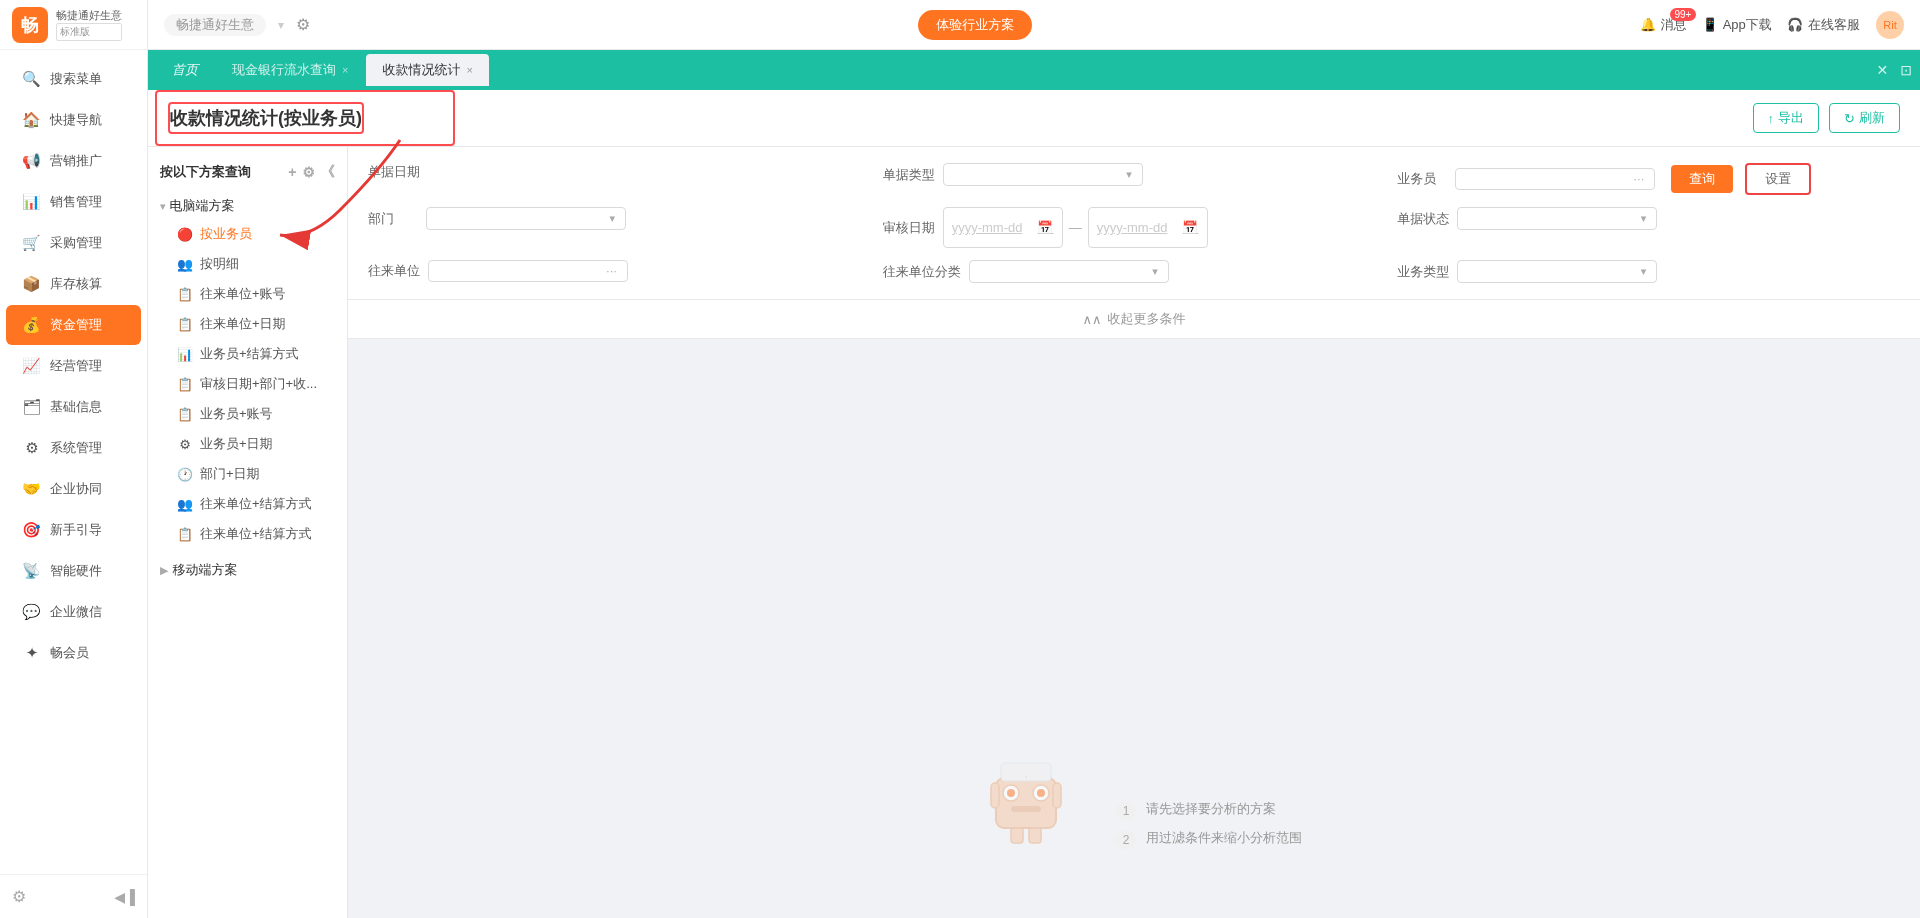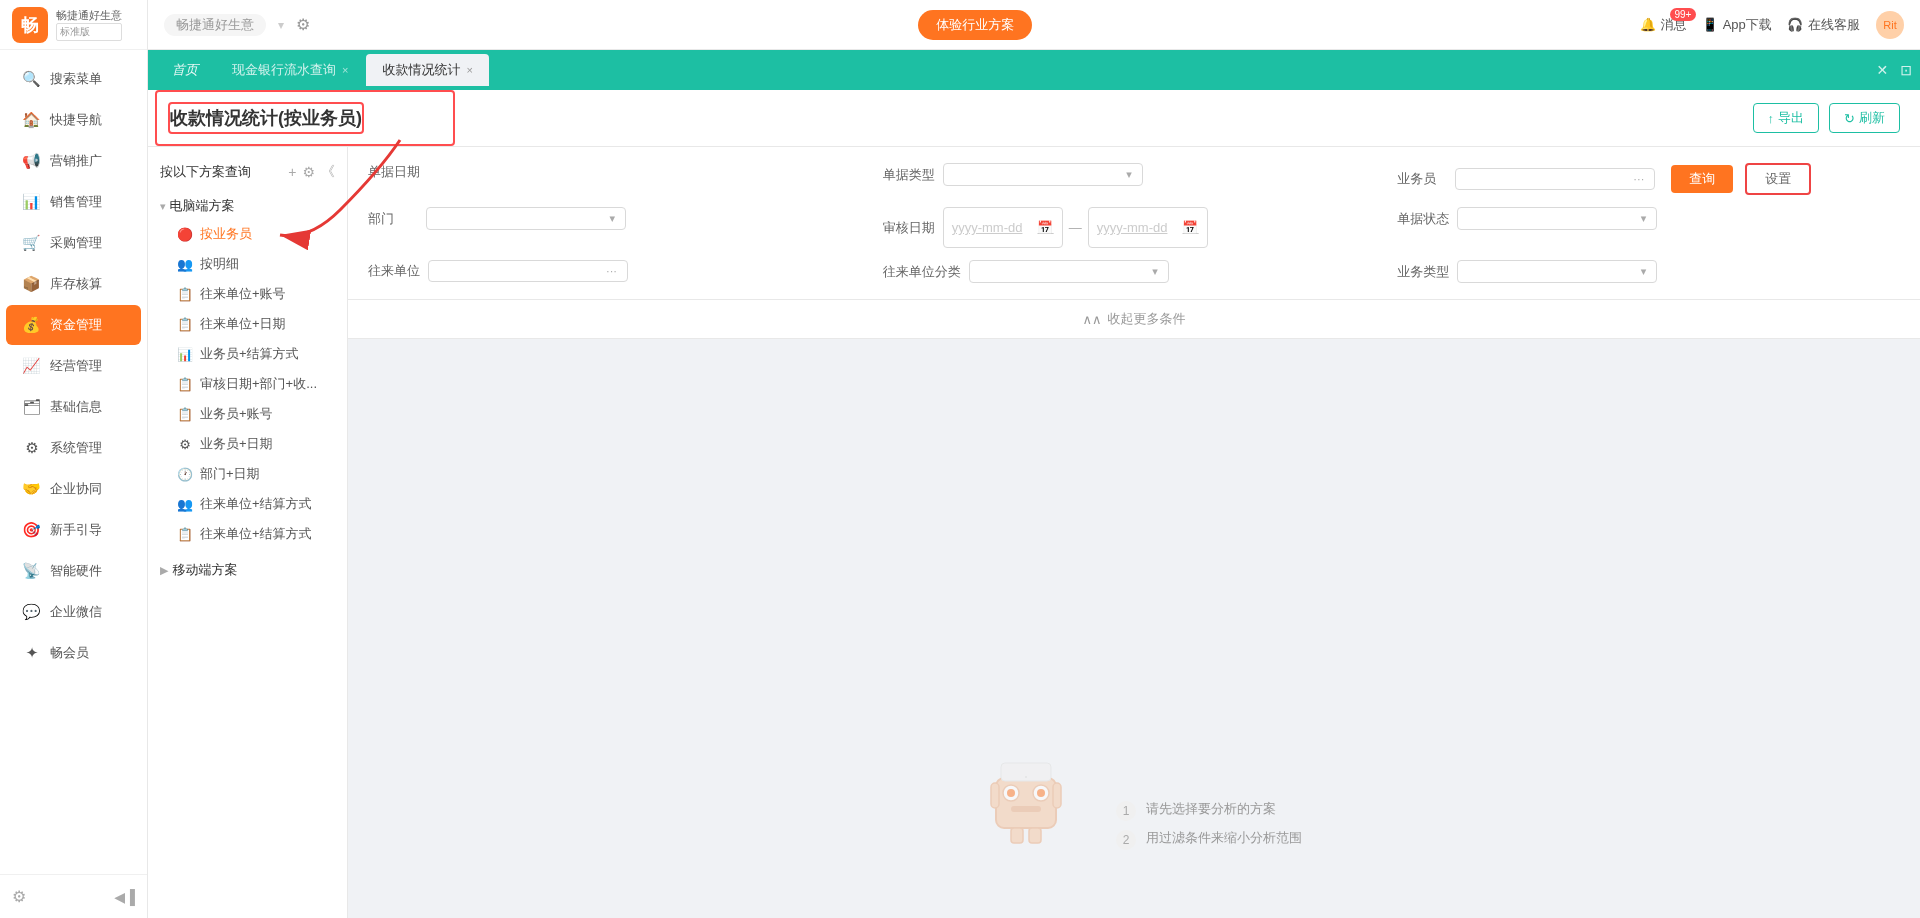--- a/index.html
+++ b/index.html
@@ -100,21 +100,21 @@
     
     .body-layout { display: flex; flex: 1; }
 
     
     .left-panel {
       width: 200px; background: #fff; border-right: 1px solid #e8e8e8;
       padding: 12px 0; flex-shrink: 0;
     }
     .panel-header {
       display: flex; align-items: center; justify-content: space-between;
-      padding: 4px 12px 8px; color: #333; font-size: 13px; font-weight: 400; gap: 8px;
+      padding: 4px 12px 8px; color: #333; font-size: 13px; font-weight: 700; gap: 8px;
     }
     .panel-header-actions { display: flex; gap: 6px; align-items: center; }
     .panel-icon-btn { color: #aaa; cursor: pointer; font-size: 14px; }
     .scheme-group { padding: 4px 0; }
     .scheme-group-header {
       display: flex; align-items: center; padding: 4px 12px; cursor: pointer; color: #333; font-size: 13px;
     }
     .scheme-group-header .arrow { color: #aaa; margin-right: 4px; font-size: 11px; }
     .scheme-item {
       display: flex; align-items: center; padding: 6px 12px 6px 28px;

